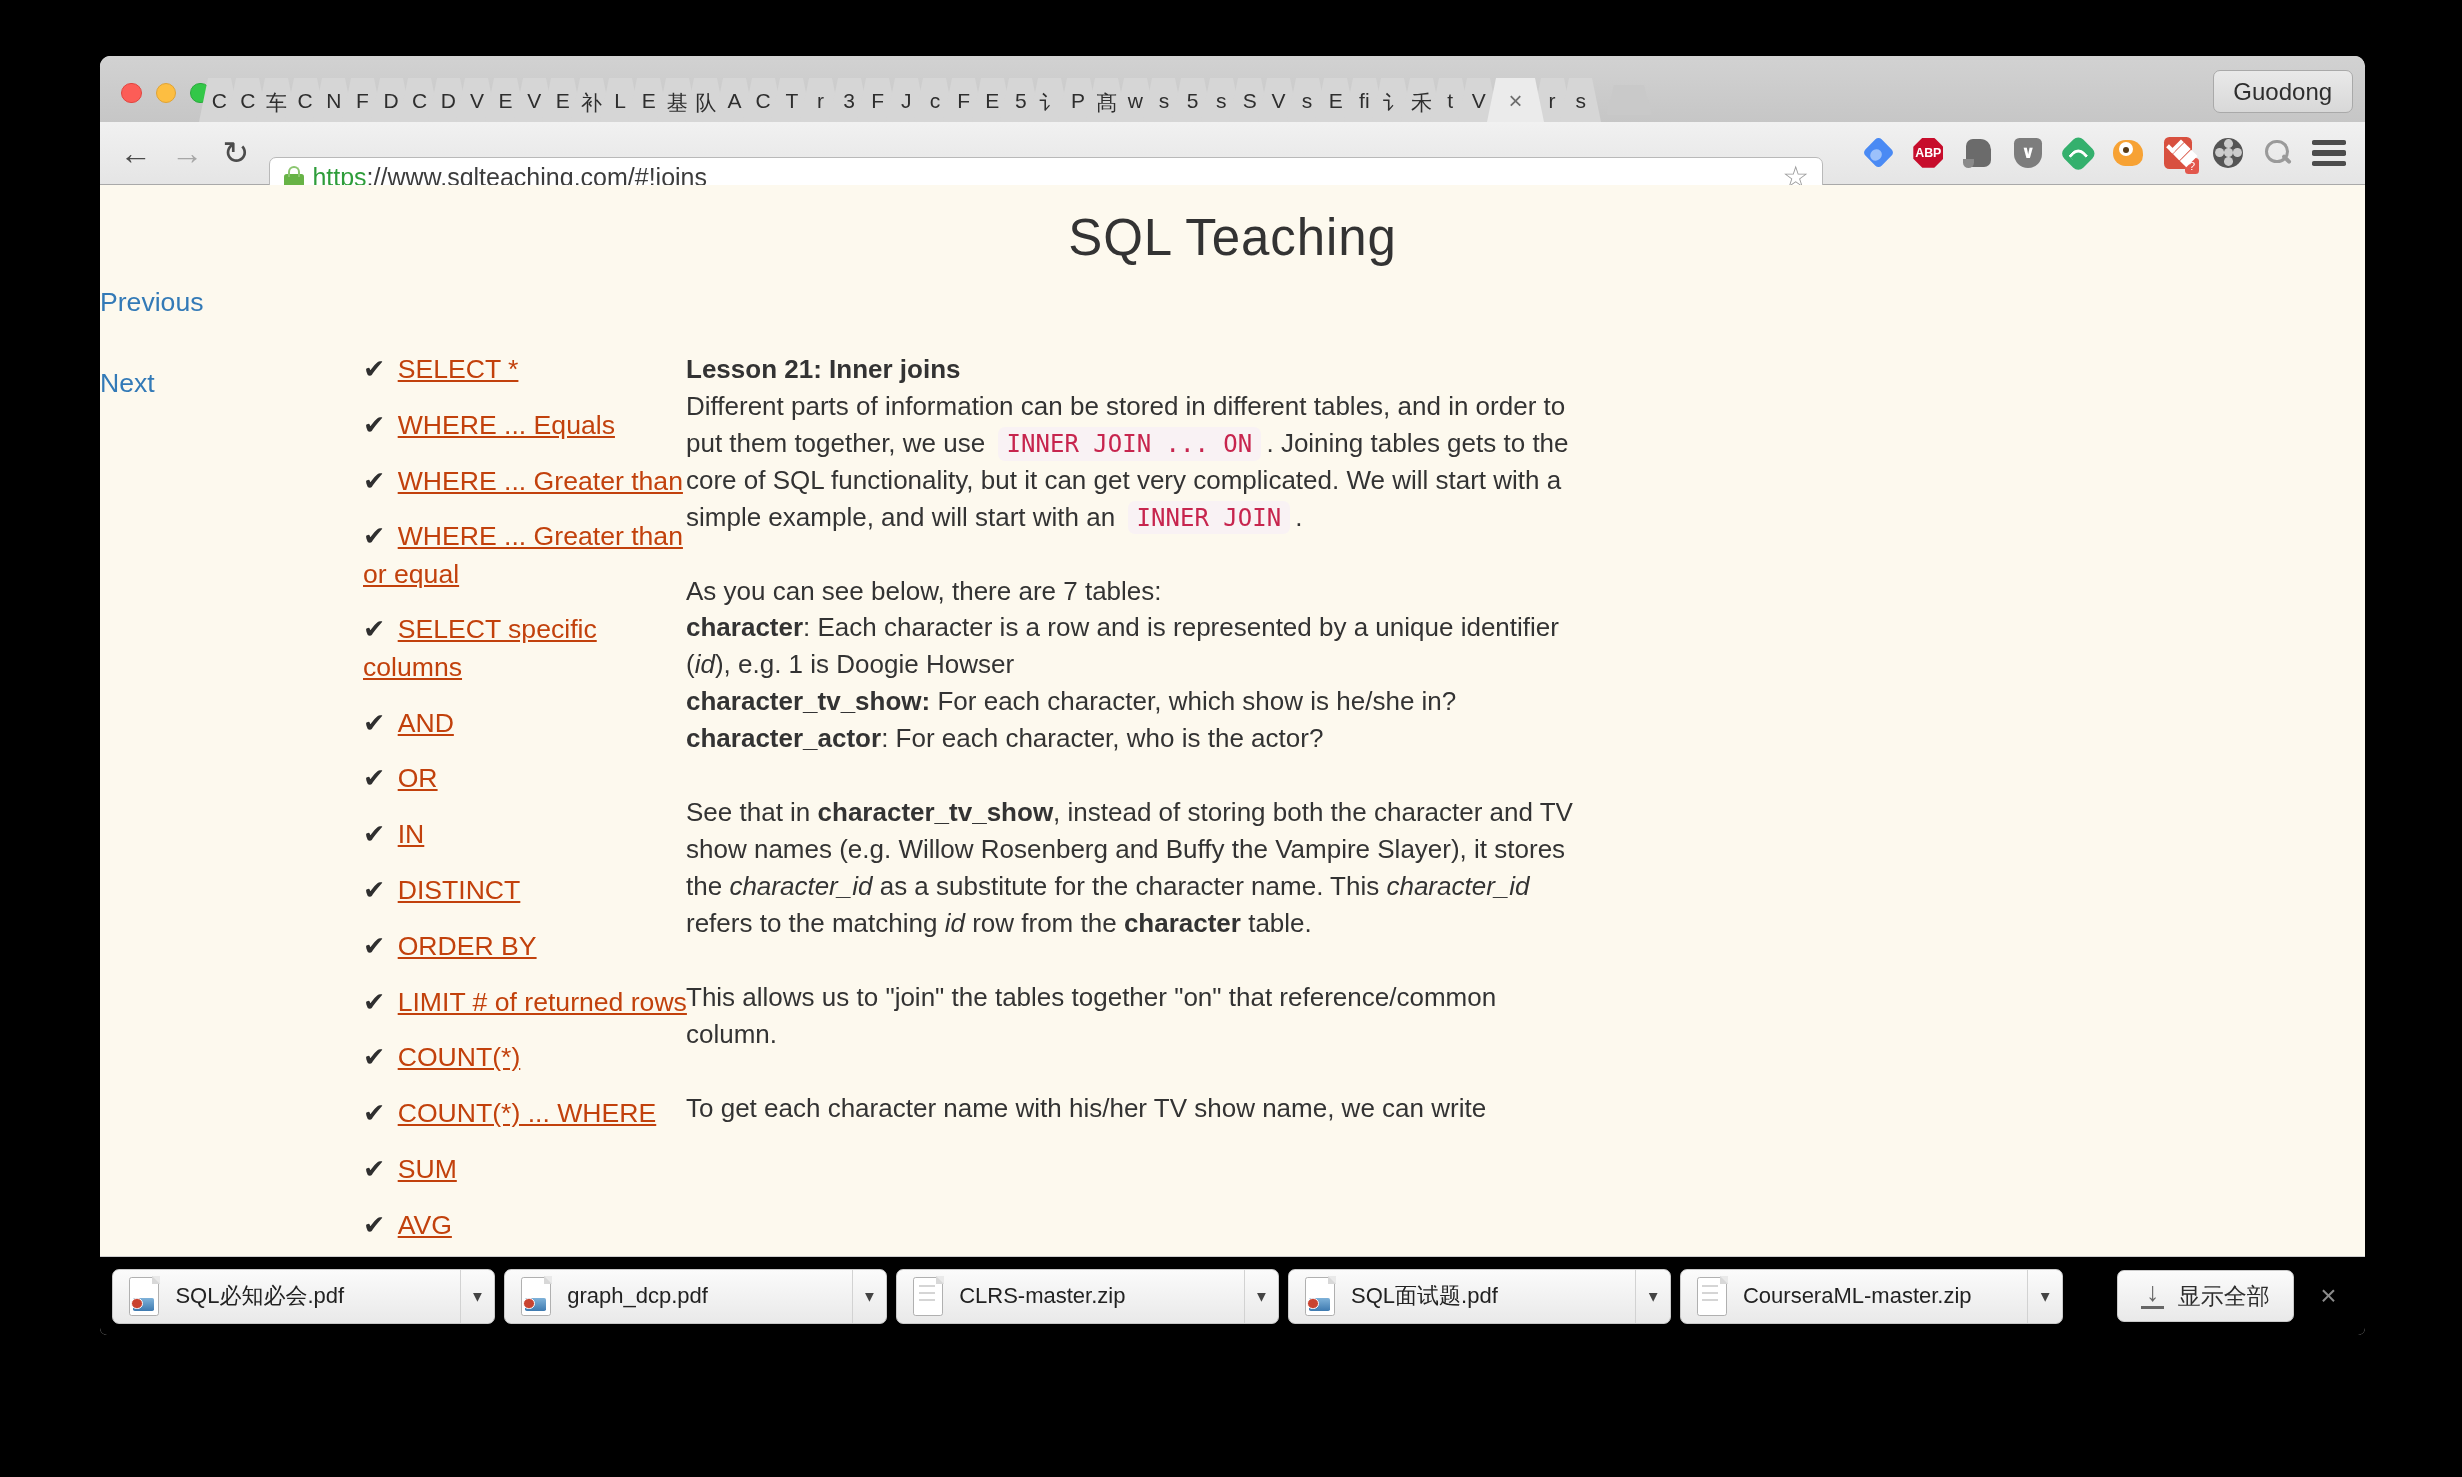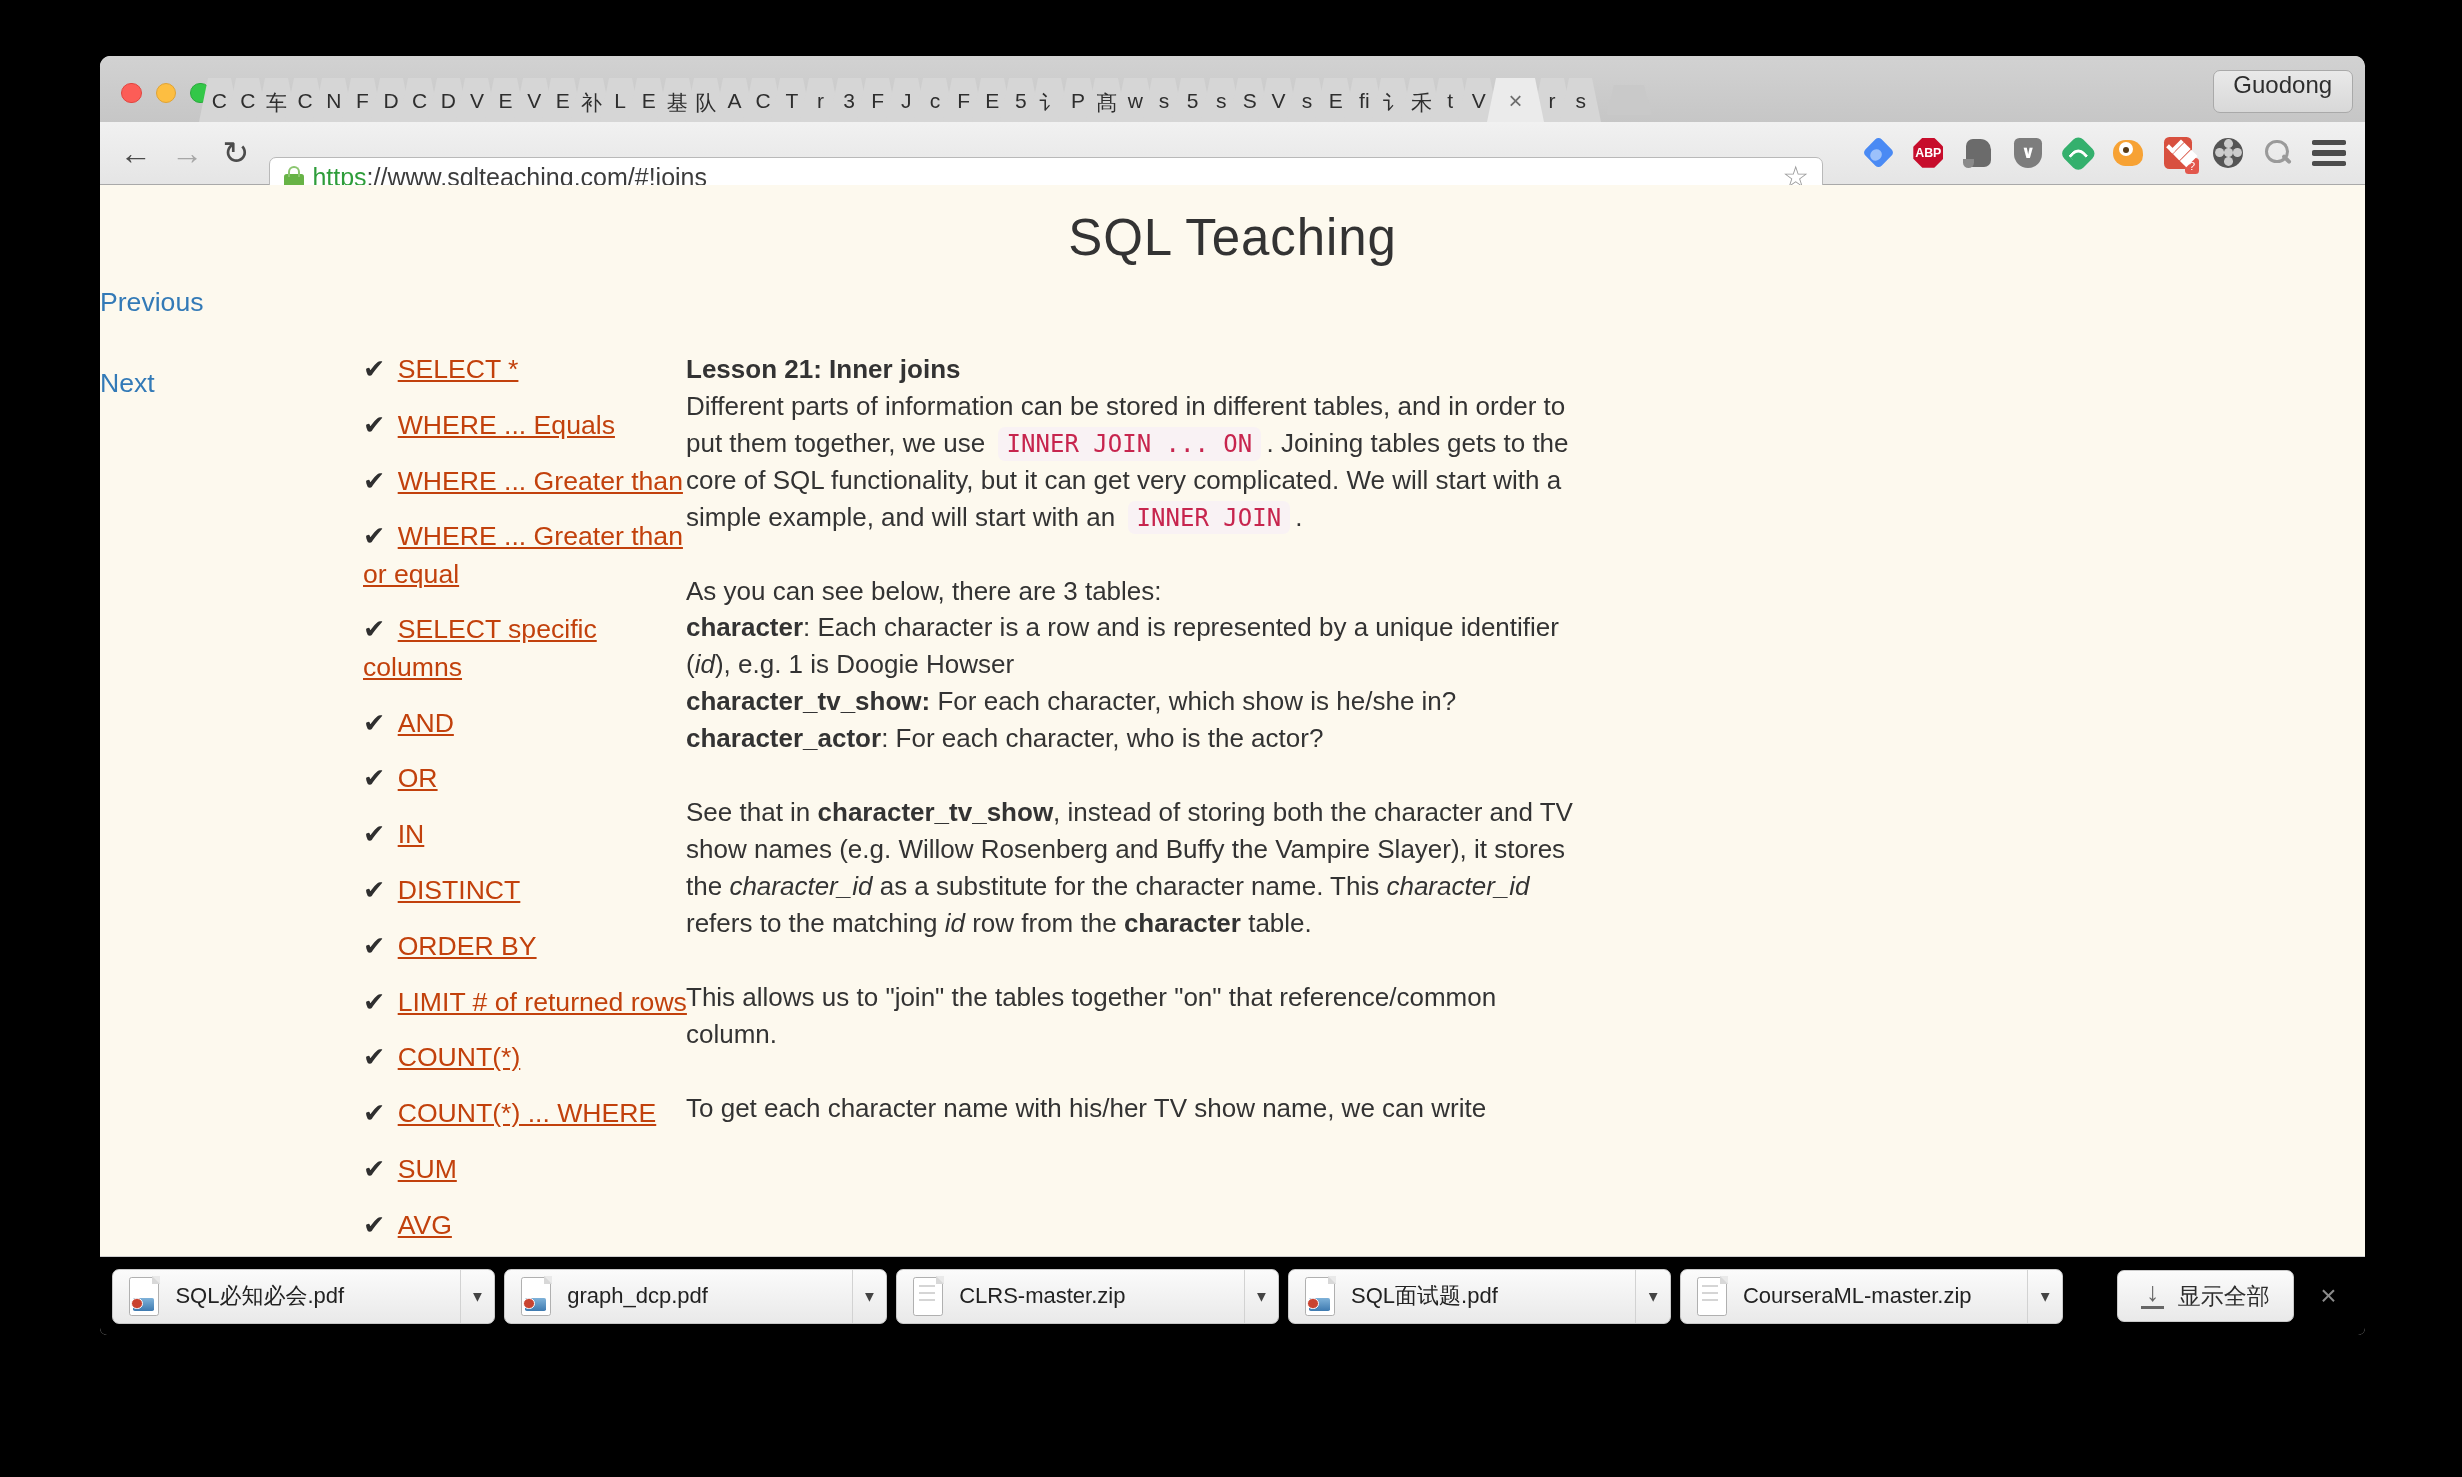--- a/index.html
+++ b/index.html
@@ -20,21 +20,21 @@
     border-left:9.7px solid transparent;border-right:9.7px solid transparent;margin:0 -6.2px;}
   .tab .tab-label{position:absolute;top:10.6px;left:50%;transform:translateX(-50%);
     font-size:21px;color:#2e2e2e;white-space:nowrap;}
   .tab.active{width:39px;border-bottom-color:#ebebeb;z-index:3;}
   .tab.active .tab-close{position:absolute;top:8.9px;left:50%;transform:translateX(-50%);
     font-size:24px;color:#6d6d6d;}
   .newtab{height:0;width:30px;border-bottom:30px solid #c9c9c9;border-left:8px solid transparent;
     border-right:8px solid transparent;margin:0 1.8px 7px 10.6px;border-radius:3.5px;}
   .profile-btn{position:absolute;right:12.4px;top:14px;height:41px;padding:0 19.5px;
     background:linear-gradient(#e9e9e9,#d8d8d8);border:1.8px solid #a9a9a9;border-radius:7px;
-    font-size:24px;color:#2e2e2e;display:flex;}
+    font-size:24px;color:#2e2e2e;display:flex;align-items:center;}
   
   .toolbar{height:62px;background:linear-gradient(#f1f1f1,#e5e5e5);
     border-bottom:1.8px solid #a9a9a9;display:flex;align-items:center;padding:0 19.5px;flex:0 0 auto;}
   .navbtn{font-size:32px;color:#4c4c4c;margin-right:19.5px;line-height:1;}
   .navbtn.fwd{color:#a7a7a7;}
   .urlbar{flex:0 1 1546px;height:39px;background:#fff;border:1.8px solid #b9b9b9;border-radius:7px;
     display:flex;align-items:center;padding:0 12.4px;margin-right:23px;margin-top:48px;}
   .lock{width:19.5px;height:13.3px;background:#67b346;border-radius:2.7px;position:relative;margin:7px 8.9px 0 1.8px;}
   .lock:before{content:"";position:absolute;left:3.5px;top:-8px;width:8.9px;height:8.9px;
     border:2.7px solid #8ac56e;border-bottom:none;border-radius:6.2px 6.2px 0 0;}
@@ -343,21 +343,21 @@
         <div class="side-item"><span class="check">✔</span><span class="lbl">ORDER BY</span></div>
         <div class="side-item"><span class="check">✔</span><span class="lbl">LIMIT # of returned rows</span></div>
         <div class="side-item"><span class="check">✔</span><span class="lbl">COUNT(*)</span></div>
         <div class="side-item"><span class="check">✔</span><span class="lbl">COUNT(*) ... WHERE</span></div>
         <div class="side-item"><span class="check">✔</span><span class="lbl">SUM</span></div>
         <div class="side-item"><span class="check">✔</span><span class="lbl">AVG</span></div>
       </div>
     <div class="main-col">
         <p class="lead"><b>Lesson 21: Inner joins</b></p>
         <p><span>Different parts of information can be stored in different tables, and in order to put them together, we use </span><code class="code">INNER JOIN ... ON</code><span>. Joining tables gets to the core of SQL functionality, but it can get very complicated. We will start with a simple example, and will start with an </span><code class="code">INNER JOIN</code><span>.</span></p>
-        <p><span>As you can see below, there are 3 tables:</span><br><b>character</b><span>: Each character is a row and is represented by a unique identifier (</span><i>id</i><span>), e.g. 1 is Doogie Howser</span><br><b>character_tv_show:</b><span> For each character, which show is he/she in?</span><br><b>character_actor</b><span>: For each character, who is the actor?</span></p>
+        <p><span>As you can see below, there are 7 tables:</span><br><b>character</b><span>: Each character is a row and is represented by a unique identifier (</span><i>id</i><span>), e.g. 1 is Doogie Howser</span><br><b>character_tv_show:</b><span> For each character, which show is he/she in?</span><br><b>character_actor</b><span>: For each character, who is the actor?</span></p>
         <p><span>See that in </span><b>character_tv_show</b><span>, instead of storing both the character and TV show names (e.g. Willow Rosenberg and Buffy the Vampire Slayer), it stores the </span><i>character_id</i><span> as a substitute for the character name. This </span><i>character_id</i><span> refers to the matching </span><i>id</i><span> row from the </span><b>character</b><span> table.</span></p>
         <p><span>This allows us to "join" the tables together "on" that reference/common column.</span></p>
         <p><span>To get each character name with his/her TV show name, we can write</span><br></p>
       </div>
   </div>
 
   <div class="dlbar">
     <div style="display:flex;align-items:center;">
         <div class="dl-item">
           <span class="fileicon pdf">

